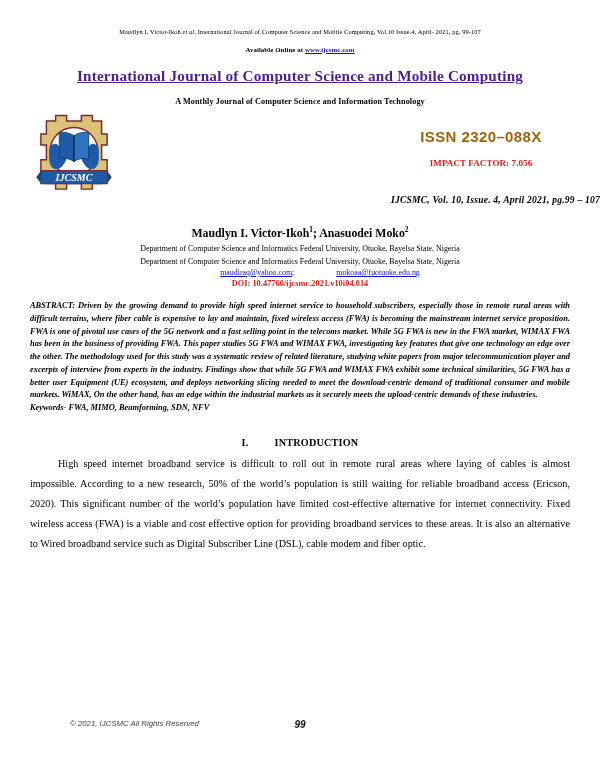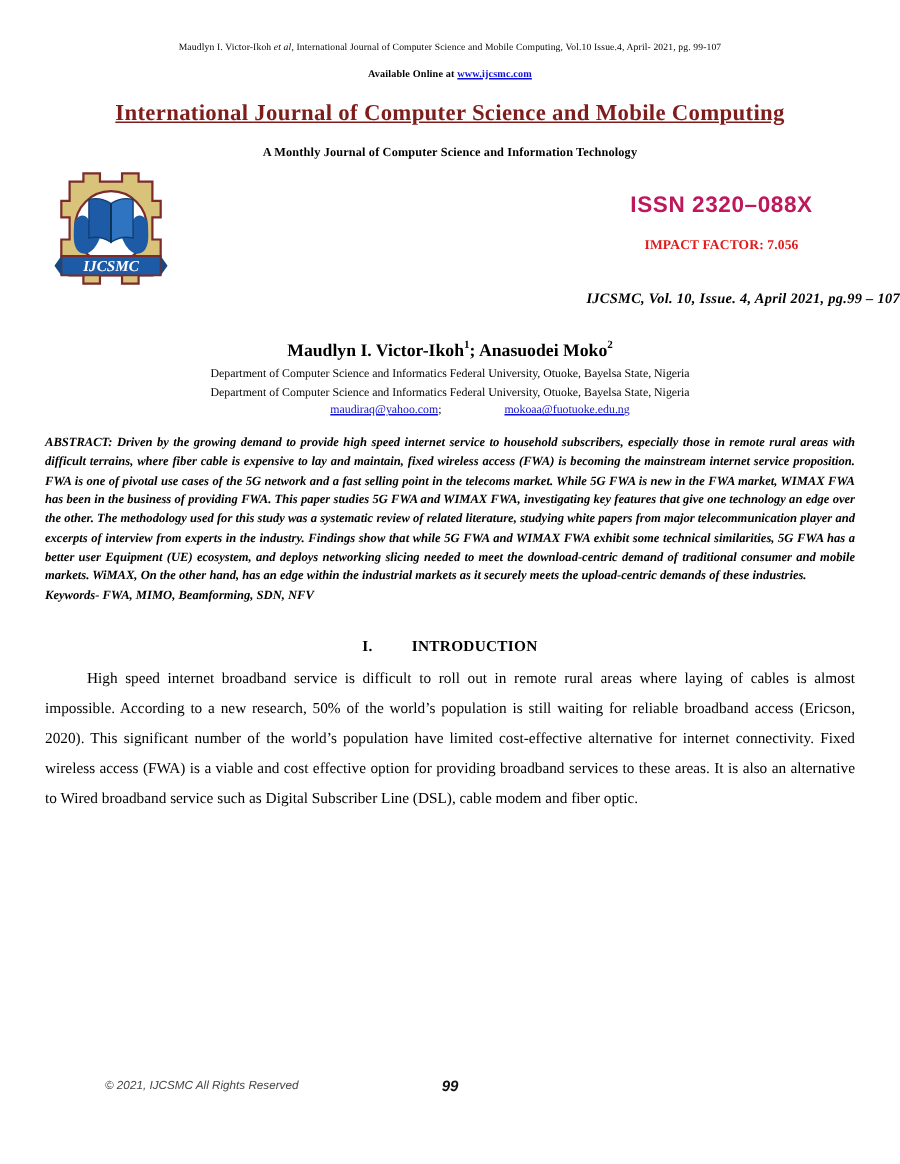--- a/index.html
+++ b/index.html
@@ -46,21 +46,21 @@
     text-decoration: underline;
     font-weight: bold;
   }
 
   
   .journal-title {
     text-align: center;
     margin-top: 14px;
     font-size: 15.2px;
     font-weight: bold;
-    color: #7f1d1d;
+    color: #4c1d95;
     text-decoration: underline;
     letter-spacing: 0.2px;
   }
   .journal-sub {
     text-align: center;
     margin-top: 12px;
     font-size: 8.2px;
     font-weight: bold;
     letter-spacing: 0.1px;
   }
@@ -81,21 +81,21 @@
     position: absolute;
     right: 24px;
     top: 22px;
     text-align: center;
     width: 190px;
   }
   .issn {
     font-family: "Liberation Sans", sans-serif;
     font-size: 15px;
     font-weight: bold;
-    color: #be185d;
+    color: #a16207;
     letter-spacing: 0.4px;
   }
   .impact {
     font-size: 9px;
     font-weight: bold;
     color: #e01b1b;
     margin-top: 13px;
     letter-spacing: 0.1px;
   }
 
@@ -271,20 +271,21 @@
 
 
   <div class="authors">
     <span>Maudlyn I. Victor-Ikoh<sup>1</sup>; Anasuodei Moko<sup>2</sup></span>
   </div>
   <div class="affiliation">Department of Computer Science and Informatics Federal University, Otuoke, Bayelsa State, Nigeria</div>
   <div class="affiliation">Department of Computer Science and Informatics Federal University, Otuoke, Bayelsa State, Nigeria</div>
   <div class="emails">
     <span class="mail">maudiraq@yahoo.com</span><span>; </span><span class="mail">mokoaa@fuotuoke.edu.ng</span>
   </div>
+  <div class="doi">DOI: 10.47760/ijcsmc.2021.v10i04.014</div>
 
   <div class="abstract">ABSTRACT: Driven by the growing demand to provide high speed internet service to household subscribers, especially those in remote rural areas with difficult terrains, where fiber cable is expensive to lay and maintain, fixed wireless access (FWA) is becoming the mainstream internet service proposition. FWA is one of pivotal use cases of the 5G network and a fast selling point in the telecoms market. While 5G FWA is new in the FWA market, WIMAX FWA has been in the business of providing FWA. This paper studies 5G FWA and WIMAX FWA, investigating key features that give one technology an edge over the other. The methodology used for this study was a systematic review of related literature, studying white papers from major telecommunication player and excerpts of interview from experts in the industry. Findings show that while 5G FWA and WIMAX FWA exhibit some technical similarities, 5G FWA has a better user Equipment (UE) ecosystem, and deploys networking slicing needed to meet the download-centric demand of traditional consumer and mobile markets. WiMAX, On the other hand, has an edge within the industrial markets as it securely meets the upload-centric demands of these industries.</div>
   <div class="keywords">Keywords- FWA, MIMO, Beamforming, SDN, NFV</div>
 
   <div class="section-head">
     <span class="numeral">I.</span><span>INTRODUCTION</span>
   </div>
   <div class="body-par">High speed internet broadband service is difficult to roll out in remote rural areas where laying of cables is almost impossible. According to a new research, 50% of the world’s population is still waiting for reliable broadband access (Ericson, 2020). This significant number of the world’s population have limited cost-effective alternative for internet connectivity. Fixed wireless access (FWA) is a viable and cost effective option for providing broadband services to these areas. It is also an alternative to Wired broadband service such as Digital Subscriber Line (DSL), cable modem and fiber optic.</div>
 
   <div class="footer">

